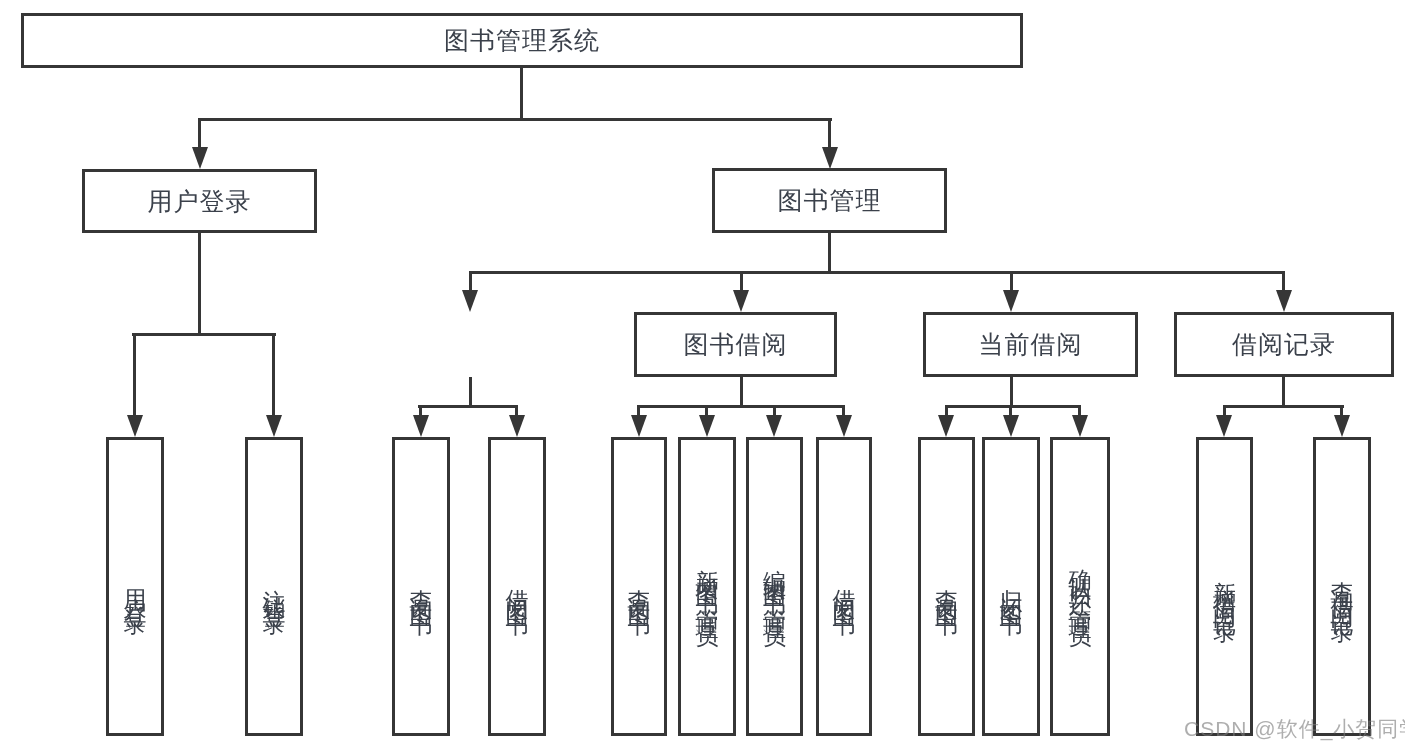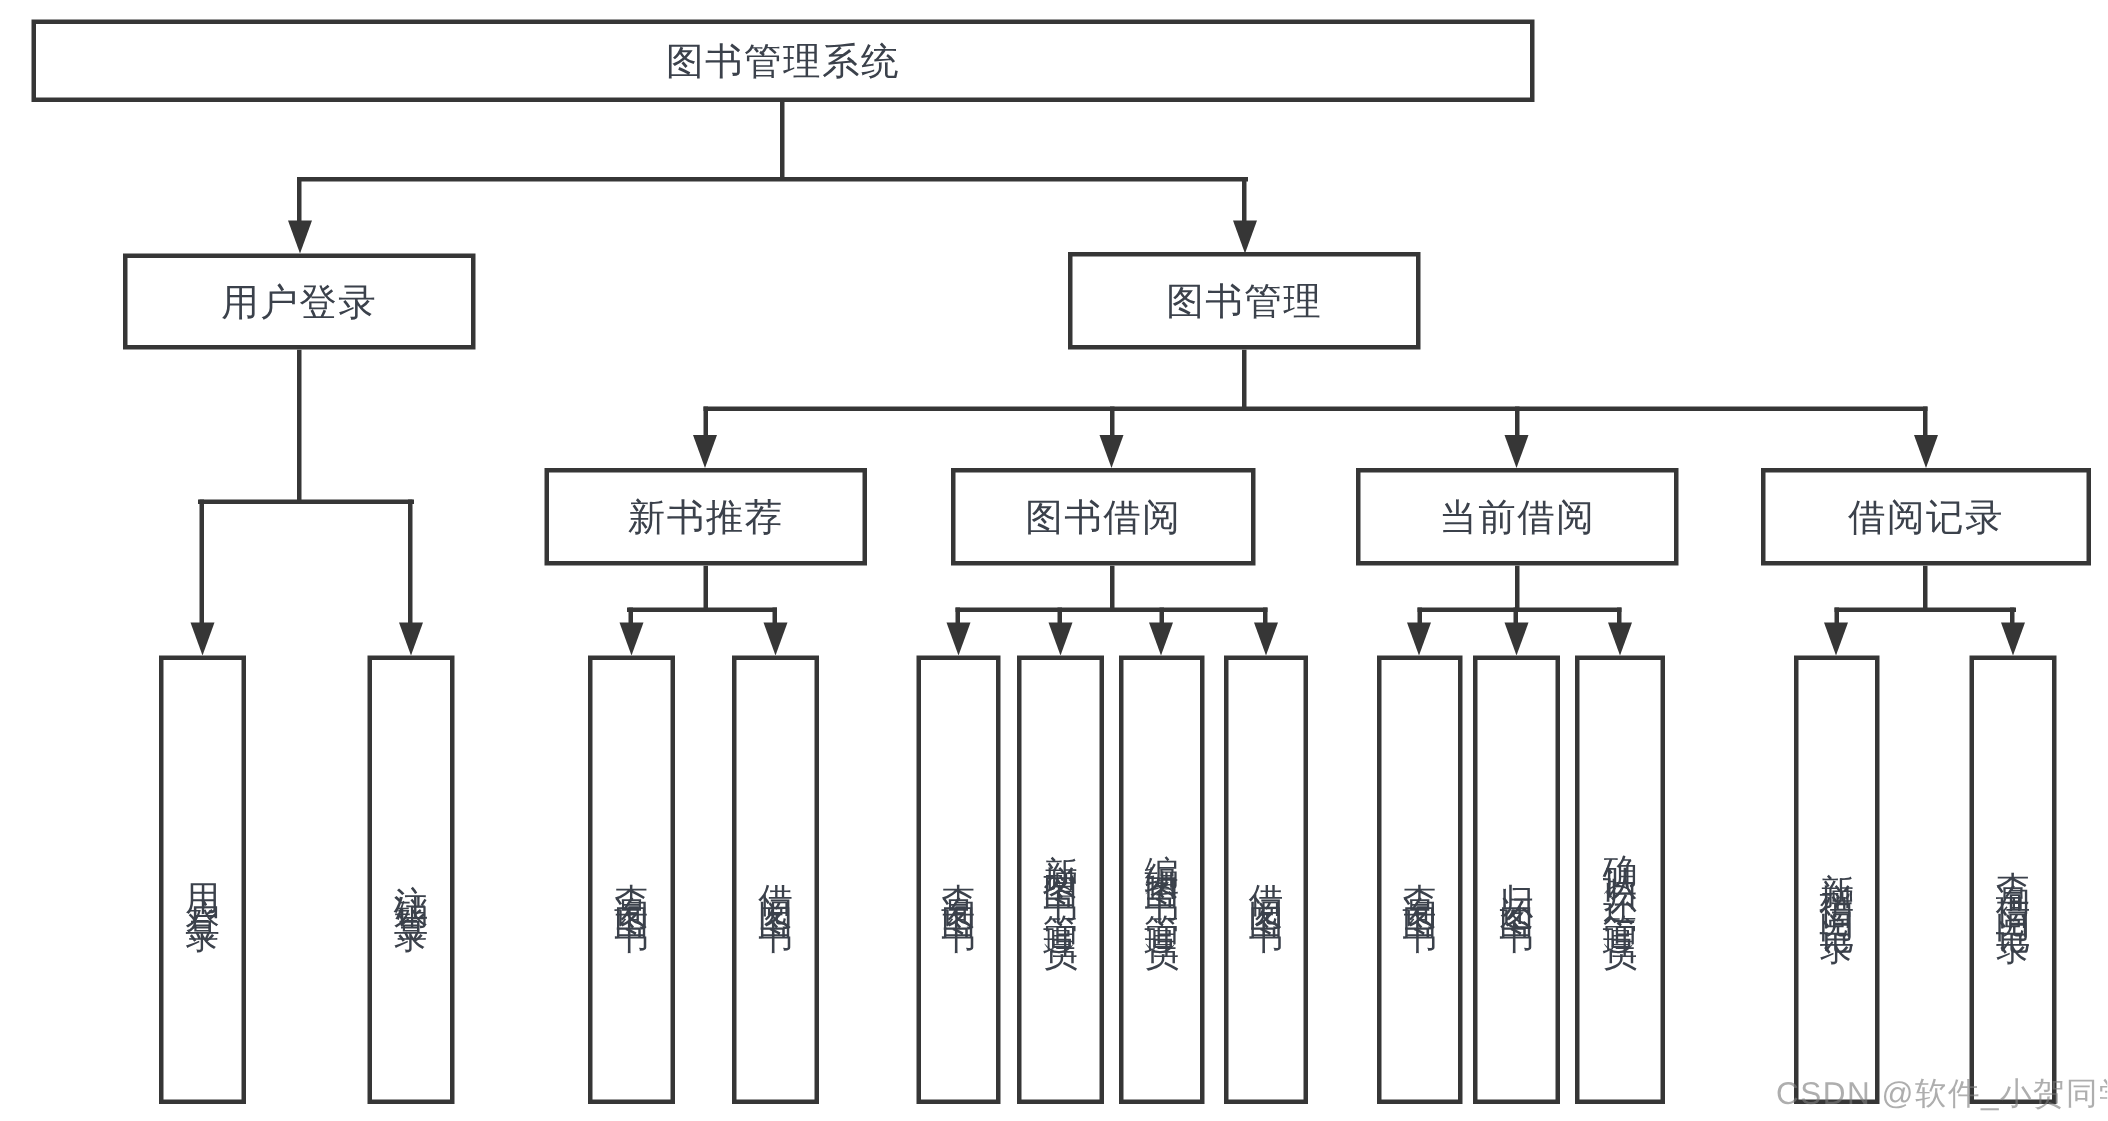--- a/index.html
+++ b/index.html
@@ -54,23 +54,22 @@
 </head>
 <body>
 
 <div id="stage">
 
   <div class="node" style="left:21px;top:13px;width:1002px;height:55px;">图书管理系统</div>
 
   <div class="node" style="left:82px;top:169px;width:235px;height:64px;">用户登录</div>
   <div class="node" style="left:712px;top:168px;width:235px;height:65px;">图书管理</div>
 
-  <div class="node" style="left:363px;top:312px;width:215px;height:65px;">新书推荐</div>
   <div class="node" style="left:634px;top:312px;width:203px;height:65px;">图书借阅</div>
-  <div class="node" style="left:904px;top:312px;width:215px;height:65px;font-family:Liberation Serif, serif;">当前借阅</div>
+  <div class="node" style="left:923px;top:312px;width:215px;height:65px;font-family:Liberation Serif, serif;">当前借阅</div>
   <div class="node" style="left:1174px;top:312px;width:220px;height:65px;">借阅记录</div>
 
   <div class="node vnode" style="left:106px;top:437px;width:58px;height:299px;">用户登录</div>
   <div class="node vnode" style="left:245px;top:437px;width:58px;height:299px;">注销登录</div>
 
   <div class="node vnode" style="left:392px;top:437px;width:58px;height:299px;">查询图书</div>
   <div class="node vnode" style="left:488px;top:437px;width:58px;height:299px;">借阅图书</div>
 
   <div class="node vnode" style="left:611px;top:437px;width:56px;height:299px;">查询图书</div>
   <div class="node vnode" style="left:678px;top:437px;width:58px;height:299px;">新增图书（管理员）</div>

